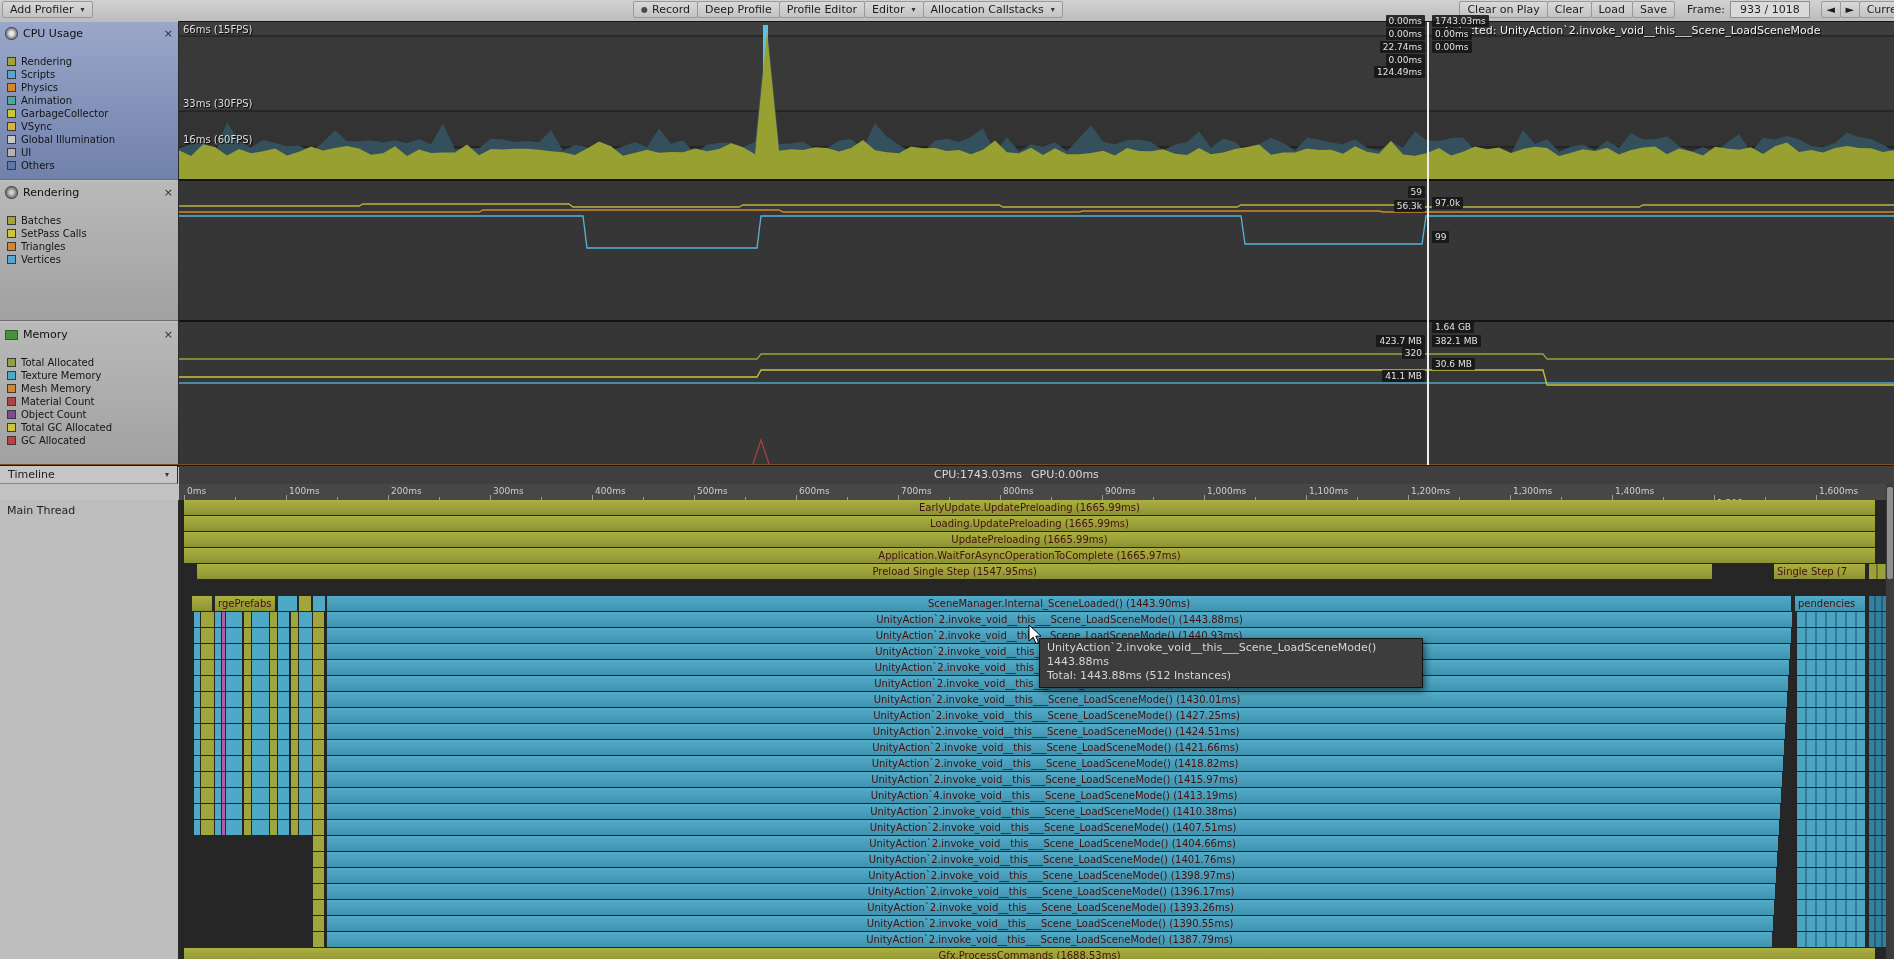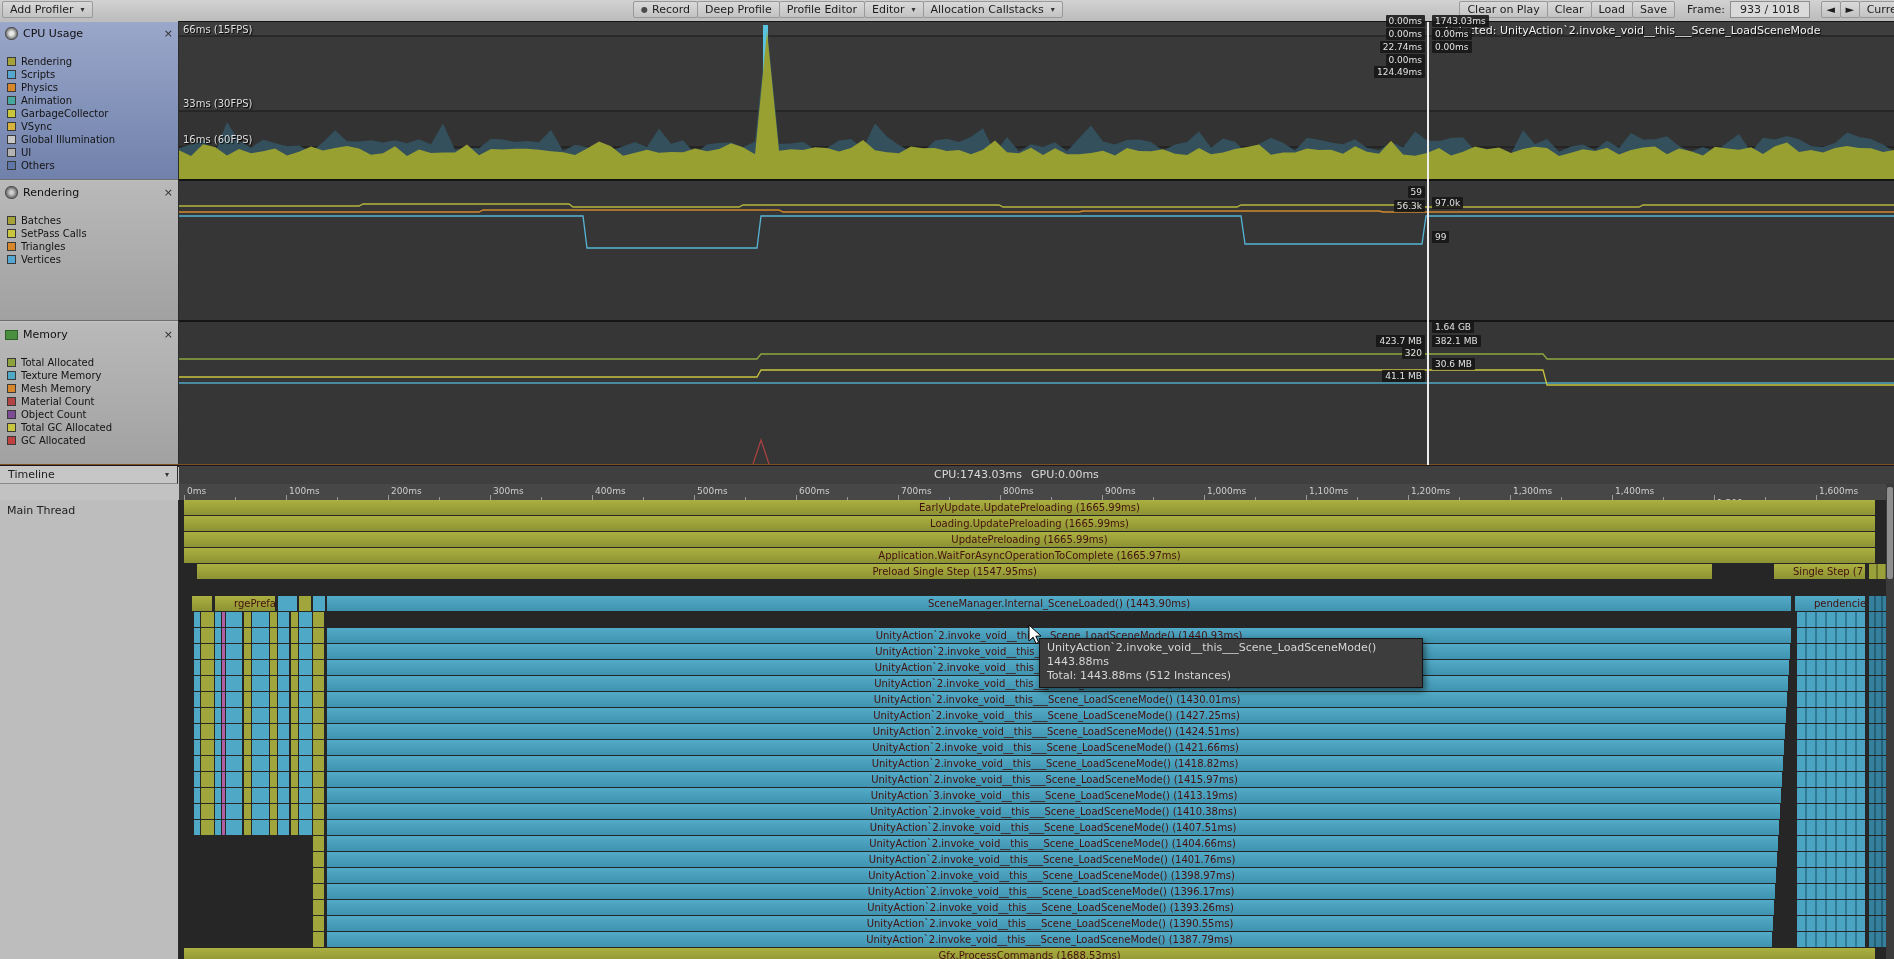--- a/index.html
+++ b/index.html
@@ -66,21 +66,21 @@
                  border-right:1px solid #2c2c2c;font-size:11px;color:#1d1d1d;}
   .thread-label{padding:4px 0 0 7px;}
 
   
   .flame{position:absolute;left:179px;top:500px;width:1715px;height:459px;background:#262626;overflow:hidden;}
   .frow{position:absolute;left:0;width:1715px;height:15px;}
   .bar{position:absolute;top:0;height:15px;font-size:10px;line-height:15px;color:#44100e;text-align:center;
        overflow:hidden;white-space:nowrap;box-sizing:border-box;}
   .olive{background:linear-gradient(#abb040,#8d9234);}
   .blue{background:linear-gradient(#52abc8,#3f93af);}
-  .left-align{text-align:left;padding-left:19px;}
+  .left-align{text-align:left;padding-left:3px;}
   .stripes-blue{background:repeating-linear-gradient(90deg,#4ba4c1 0 8px,#2f7b95 8px 10px);}
   .stripes-blue-dark{background:repeating-linear-gradient(90deg,#35819d 0 5px,#235f77 5px 7px);}
   .stripes-olive{background:repeating-linear-gradient(90deg,#9aa03a 0 7px,#6f7428 7px 9px);}
   .frag-c{background:#4fa9c6;}
   .frag-o{background:#a0a53c;}
   .frag-m{background:#b15fa4;}
 
   
   .tooltip{position:absolute;left:1039px;top:638px;width:368px;height:44px;background:#3d3d3d;
            border:1px solid #141414;box-shadow:2px 3px 7px rgba(0,0,0,.55);color:#d6d6d6;font-size:11px;
@@ -397,20 +397,21 @@
         <div class="bar frag-c" style="left: 36px; width: 6px;"></div>
         <div class="bar frag-m" style="left: 43px; width: 3px;"></div>
         <div class="bar frag-c" style="left: 47px; width: 16px;"></div>
         <div class="bar frag-o" style="left: 65px; width: 7px;"></div>
         <div class="bar frag-c" style="left: 73px; width: 17px;"></div>
         <div class="bar frag-o" style="left: 91px; width: 7px;"></div>
         <div class="bar frag-c" style="left: 99px; width: 11px;"></div>
         <div class="bar frag-o" style="left: 112px; width: 7px;"></div>
         <div class="bar frag-c" style="left: 120px; width: 13px;"></div>
         <div class="bar frag-o" style="left: 134px; width: 11px;"></div>
+        <div class="bar blue" style="left: 148px; width: 1465px;">UnityAction`2.invoke_void__this___Scene_LoadSceneMode() (1443.88ms)</div>
         <div class="bar stripes-blue" style="left: 1618px; width: 68px;"></div>
         <div class="bar stripes-blue-dark" style="left: 1690px; width: 25px;"></div>
       </div>
       <div class="frow" style="top: 128px;">
         <div class="bar frag-c" style="left: 15px; width: 6px;"></div>
         <div class="bar frag-o" style="left: 22px; width: 13px;"></div>
         <div class="bar frag-c" style="left: 36px; width: 6px;"></div>
         <div class="bar frag-m" style="left: 43px; width: 3px;"></div>
         <div class="bar frag-c" style="left: 47px; width: 16px;"></div>
         <div class="bar frag-o" style="left: 65px; width: 7px;"></div>
@@ -583,21 +584,21 @@
         <div class="bar frag-c" style="left: 36px; width: 6px;"></div>
         <div class="bar frag-m" style="left: 43px; width: 3px;"></div>
         <div class="bar frag-c" style="left: 47px; width: 16px;"></div>
         <div class="bar frag-o" style="left: 65px; width: 7px;"></div>
         <div class="bar frag-c" style="left: 73px; width: 17px;"></div>
         <div class="bar frag-o" style="left: 91px; width: 7px;"></div>
         <div class="bar frag-c" style="left: 99px; width: 11px;"></div>
         <div class="bar frag-o" style="left: 112px; width: 7px;"></div>
         <div class="bar frag-c" style="left: 120px; width: 13px;"></div>
         <div class="bar frag-o" style="left: 134px; width: 11px;"></div>
-        <div class="bar blue" style="left: 148px; width: 1454px;">UnityAction`3.invoke_void__this___Scene_LoadSceneMode() (1413.19ms)</div>
+        <div class="bar blue" style="left: 148px; width: 1454px;">UnityAction`4.invoke_void__this___Scene_LoadSceneMode() (1413.19ms)</div>
         <div class="bar stripes-blue" style="left: 1618px; width: 68px;"></div>
         <div class="bar stripes-blue-dark" style="left: 1690px; width: 25px;"></div>
       </div>
       <div class="frow" style="top: 304px;">
         <div class="bar frag-c" style="left: 15px; width: 6px;"></div>
         <div class="bar frag-o" style="left: 22px; width: 13px;"></div>
         <div class="bar frag-c" style="left: 36px; width: 6px;"></div>
         <div class="bar frag-m" style="left: 43px; width: 3px;"></div>
         <div class="bar frag-c" style="left: 47px; width: 16px;"></div>
         <div class="bar frag-o" style="left: 65px; width: 7px;"></div>

